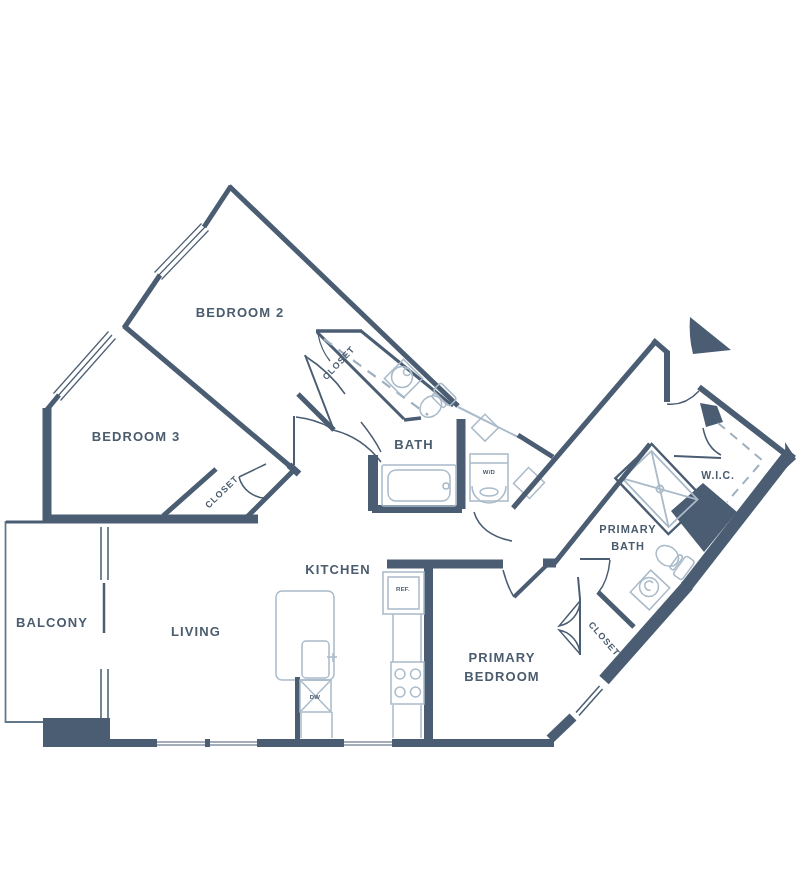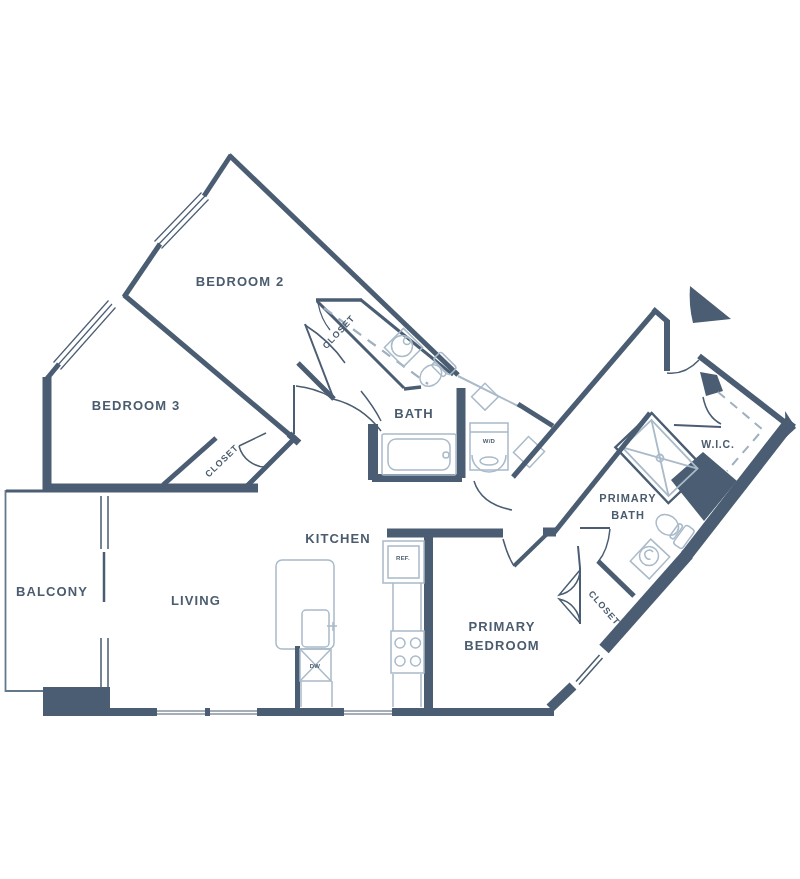--- a/index.html
+++ b/index.html
@@ -1,16 +1,16 @@
 <!DOCTYPE html>
 <html><head>
 <meta charset="utf-8">
 <style>
   html,body{margin:0;padding:0;background:#ffffff;}
-  .wrap{width:800px;height:828px;position:relative;overflow:hidden;}
+  .wrap{width:800px;height:828px;position:relative;overflow:hidden;margin-top:31px;}
   svg{display:block;}
   text{font-family:"Liberation Sans",sans-serif;font-weight:bold;fill:#4a5c6e;}
   .lbl{font-size:13px;letter-spacing:1.1px;}
   .sml{font-size:6px;letter-spacing:0.2px;}
 </style>
 </head>
 <body>
 <div class="wrap">
 <svg width="800" height="879" viewBox="0 0 800 879">
 <g fill="none" stroke-linecap="butt">

